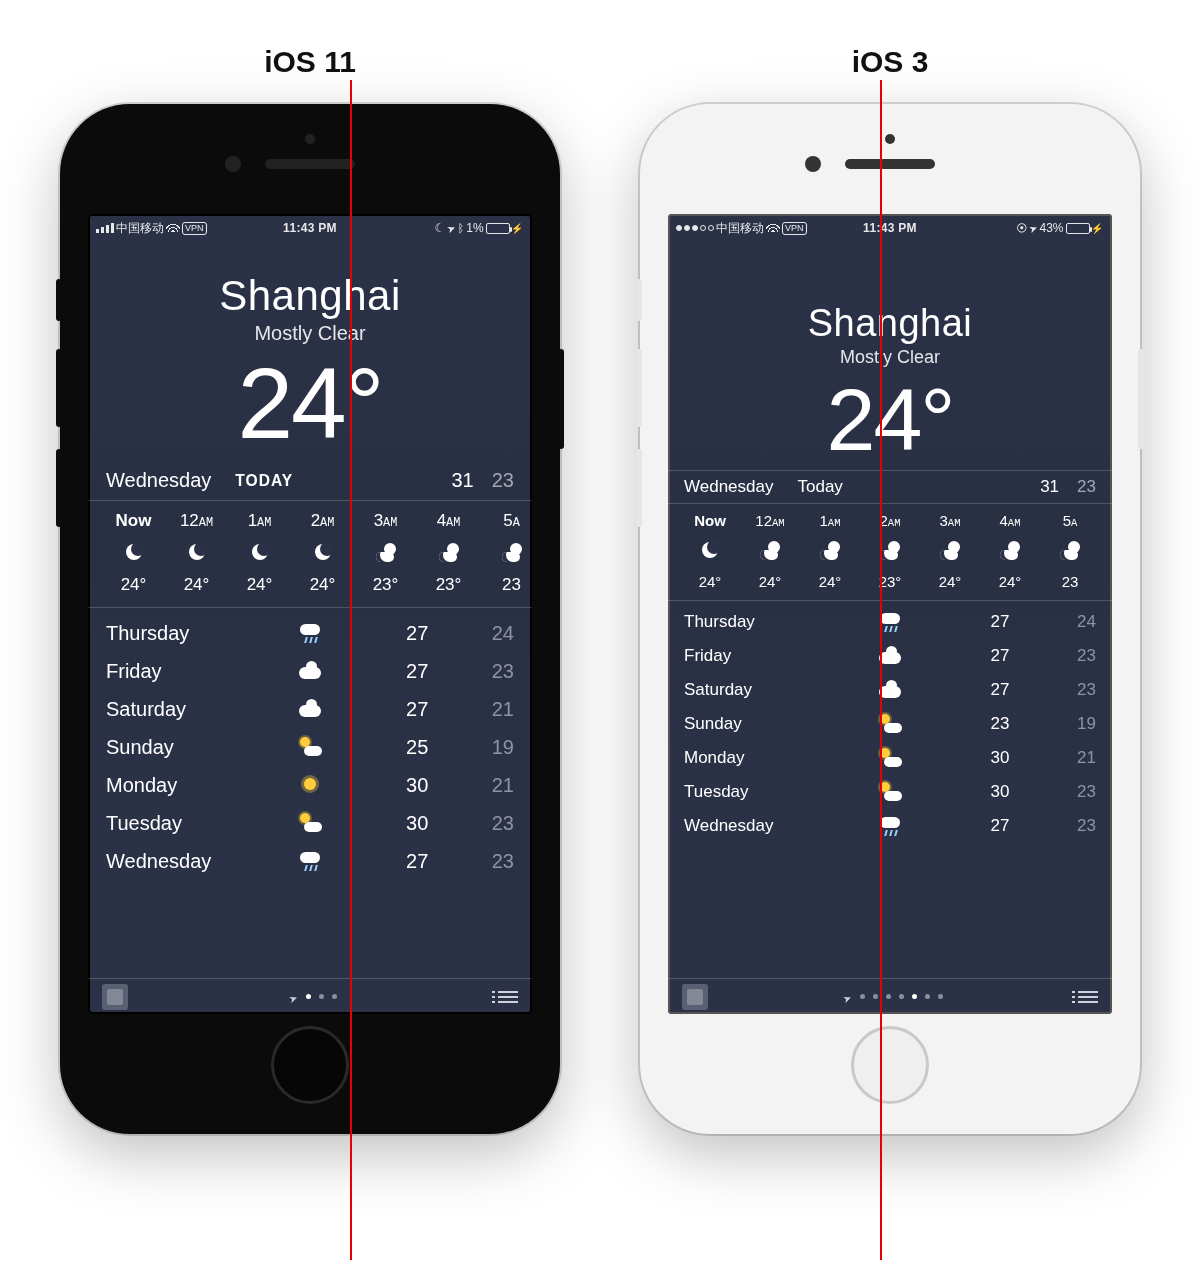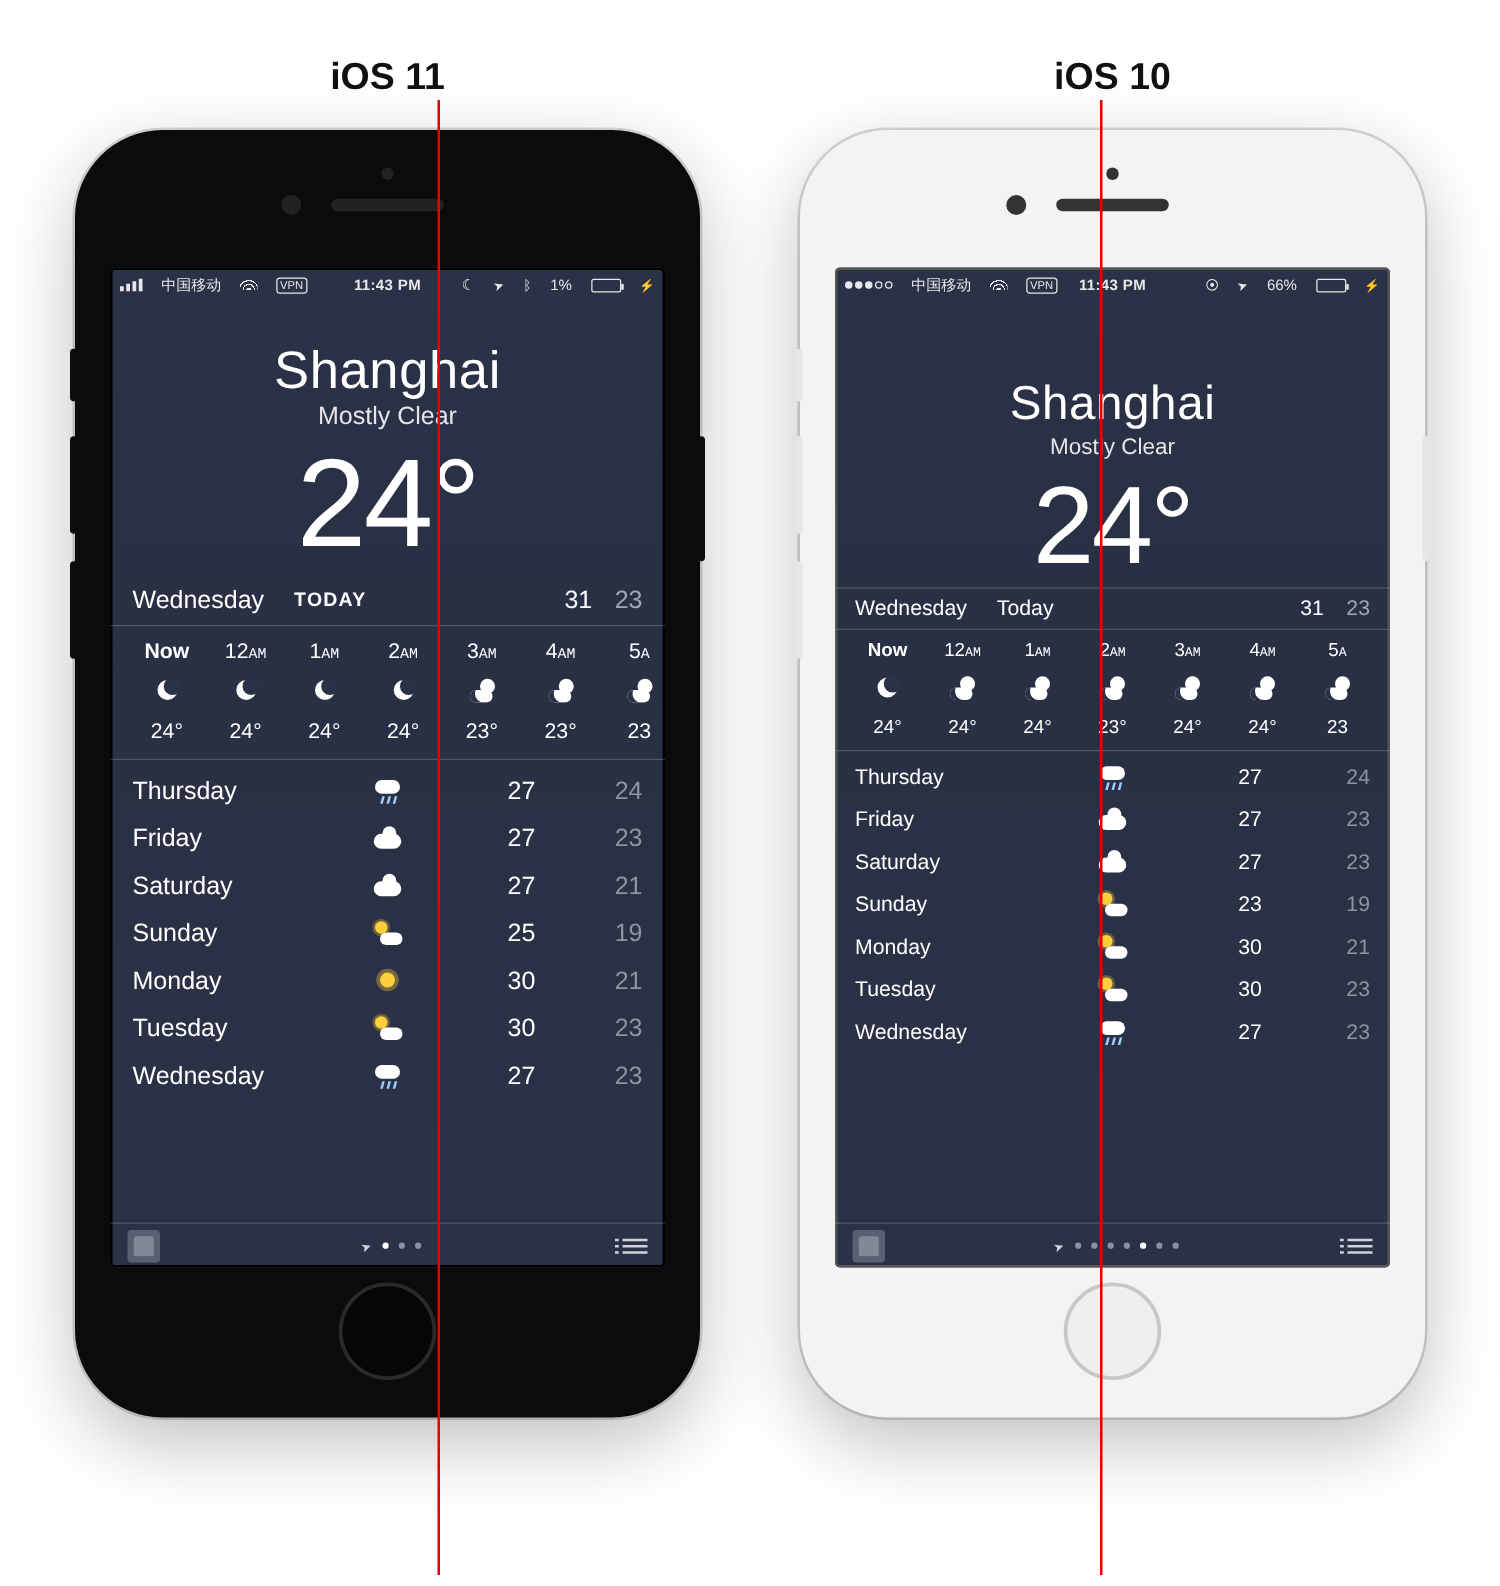--- a/index.html
+++ b/index.html
@@ -90,21 +90,21 @@
 
   
   .status {
     height: 28px;
     font-size: 12px;
     display: flex; align-items: center;
     padding: 0 8px;
     color: #e8e8ea;
     position: relative;
   }
-  .status .left, .status .right { display:flex; align-items:center; gap:15px; }
+  .status .left, .status .right { display:flex; align-items:center; gap:2px; }
   .status .center { position:absolute; left:50%; transform:translateX(-50%); font-weight:600; letter-spacing:.3px;}
   .status .right { margin-left:auto; }
   .sig { display:inline-flex; gap:2px; align-items:flex-end;}
   .sig i { width:3px; background:#e8e8ea; display:block;}
   .sig i:nth-child(1){height:4px;} .sig i:nth-child(2){height:6px;} .sig i:nth-child(3){height:8px;} .sig i:nth-child(4){height:10px;}
   .dots5 { display:inline-flex; gap:2px;}
   .dots5 i { width:6px; height:6px; border:1px solid #e8e8ea; border-radius:50%;}
   .dots5 i.f { background:#e8e8ea;}
   .wifi::before { content:""; display:inline-block; width:14px; height:10px;
     background:
@@ -401,21 +401,21 @@
               <i></i>
               <i></i>
             </div>
         </div>
       </div>
       <div class="home-btn"></div>
     </div>
   </div>
 
   <div class="col">
-    <div class="col-title">iOS 10</div>
+    <div class="col-title">iOS 3</div>
     <div class="phone white ph-b">
       <div class="sensor"></div>
       <div class="camera"></div>
       <div class="speaker"></div>
       <div class="side-btn sb-left1"></div>
       <div class="side-btn sb-left2"></div>
       <div class="side-btn sb-left3"></div>
       <div class="side-btn sb-right"></div>
       <div class="screen">
         <div class="status">
@@ -428,21 +428,21 @@
                 <i></i>
               </span>
             <span>中国移动</span>
             <span class="wifi"></span>
             <span class="vpn">VPN</span>
           </div>
           <div class="center">11:43 PM</div>
           <div class="right">
             <span class="dnd"></span>
             <span class="loc"></span>
-            <span>66%</span>
+            <span>43%</span>
             <span class="batt">
                 <span class="body"><span class="fill" id="battB" style="width: 57%;"></span></span>
               </span>
             <span class="bolt"></span>
           </div>
         </div>
         <div class="w-header">
           <div class="w-city">Shanghai</div>
           <div class="w-cond">Mostly Clear</div>
           <div class="w-temp">24°</div>

